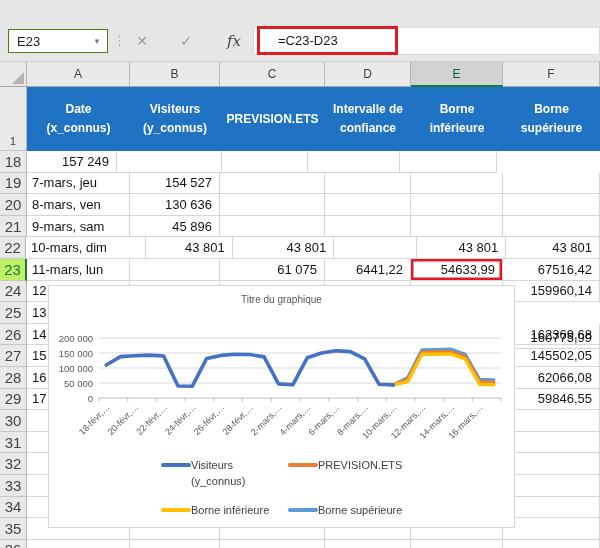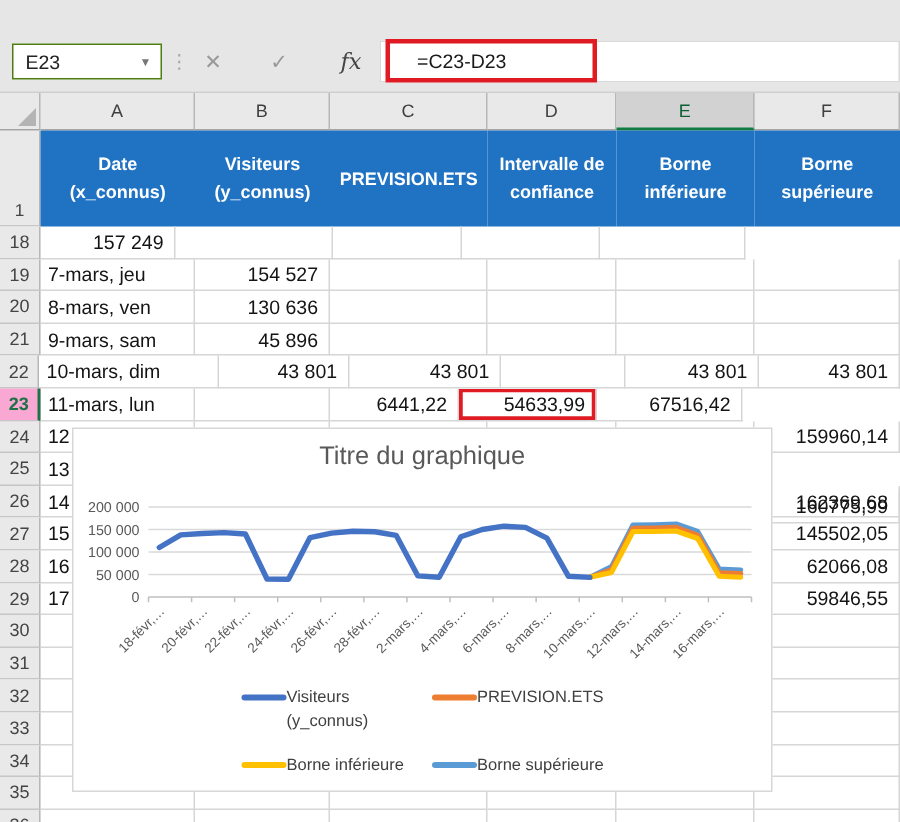--- a/index.html
+++ b/index.html
@@ -43,35 +43,35 @@
   .hdr-row { display: flex; height: 64px; }
   .hdr-rownum { width: 27px; background: #E9E9E9; border-right: 1px solid #B7B7B7;
                 border-bottom: 1px solid #C6C6C6; font-size: 11.5px; color: #444;
                 display: flex; align-items: flex-end; justify-content: center; padding-bottom: 3px; }
   .hdr-cell { color: #fff; font-weight: bold; font-size: 12px; text-align: center;
               display: flex; align-items: center; justify-content: center;
               white-space: pre-line; line-height: 1.55; }
 
   .data-row { display: flex; height: 21.6px; }
   .rownum { width: 27px; background: #E9E9E9; border-right: 1px solid #B7B7B7;
-            border-bottom: 1px solid #C6C6C6; font-size: 12px; color: #444;
+            border-bottom: 1px solid #C6C6C6; font-size: 15px; color: #444;
             display: flex; align-items: center; justify-content: center; }
-  .rownum.sel { background: #f9a8d4; color: #1E7145; border-right: 2px solid #217346; font-weight: bold; }
+  .rownum.sel { background: #bef264; color: #1E7145; border-right: 2px solid #217346; font-weight: normal; }
   .cell { height: 21.6px; border-right: 1px solid #D6D6D6; border-bottom: 1px solid #D6D6D6;
           font-size: 13px; color: #141414; display: flex; align-items: center;
           white-space: nowrap; overflow: hidden; }
   .cell.left { justify-content: flex-start; padding-left: 5px; }
   .cell.right { justify-content: flex-end; padding-right: 7px; }
   .cell.redbox { box-shadow: inset 0 0 0 2.5px #E01B24; }
 
   
   .chart { position: absolute; left: 48px; top: 285px; width: 467px; height: 243px;
            background: #fff; border: 1px solid #D7D7D7; z-index: 5; }
   .chart-title { position: absolute; left: 0; top: 8px; width: 100%; text-align: center;
-                 font-size: 17px; color: #595959; }
+                 font-size: 10px; color: #595959; }
   .chart svg { position: absolute; left: 0; top: 0; }
   .legend { position: absolute; left: 112px; top: 172px; display: grid;
             grid-template-columns: 127px auto; row-gap: 13px; }
   .legend-item { display: flex; align-items: flex-start; }
   .legend-swatch { width: 30px; height: 4px; border-radius: 2px; margin-top: 5px; flex: 0 0 30px; }
   .legend-label { font-size: 11px; color: #404040; line-height: 1.45; white-space: pre-line; }
 </style>
 </head>
 <body>
 
@@ -160,20 +160,21 @@
           <div class="cell right" style="width: 90px;">43 801</div>
           <div class="cell right" style="width: 105px;">43 801</div>
           <div class="cell right" style="width: 86px;"></div>
           <div class="cell right" style="width: 92px;">43 801</div>
           <div class="cell right" style="width: 97px;">43 801</div>
         </div>
         <div class="data-row">
           <div class="rownum sel">23</div>
           <div class="cell left" style="width: 103px;">11-mars, lun</div>
           <div class="cell right" style="width: 90px;"></div>
+          <div class="cell right" style="width: 105px;">61 075</div>
           <div class="cell right" style="width: 86px;">6441,22</div>
           <div class="cell right redbox" style="width: 92px;">54633,99</div>
           <div class="cell right" style="width: 97px;">67516,42</div>
         </div>
         <div class="data-row">
           <div class="rownum">24</div>
           <div class="cell left" style="width: 103px;">12</div>
           <div class="cell right" style="width: 90px;"></div>
           <div class="cell right" style="width: 105px;">152 753</div>
           <div class="cell right" style="width: 86px;">7207,27</div>

